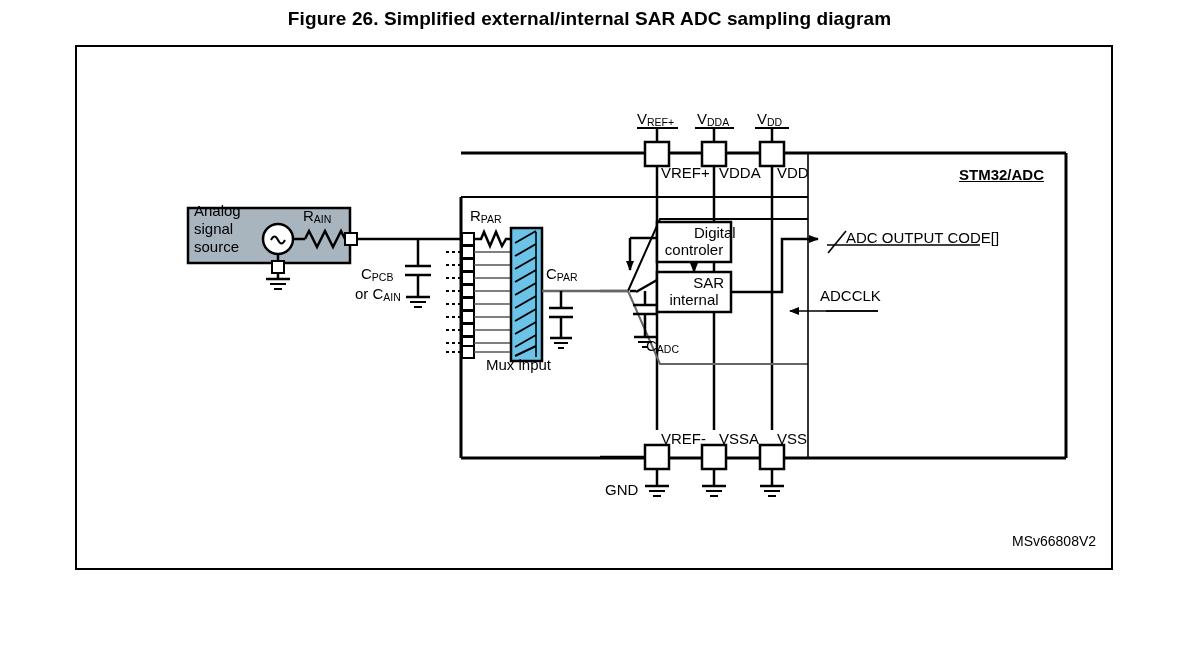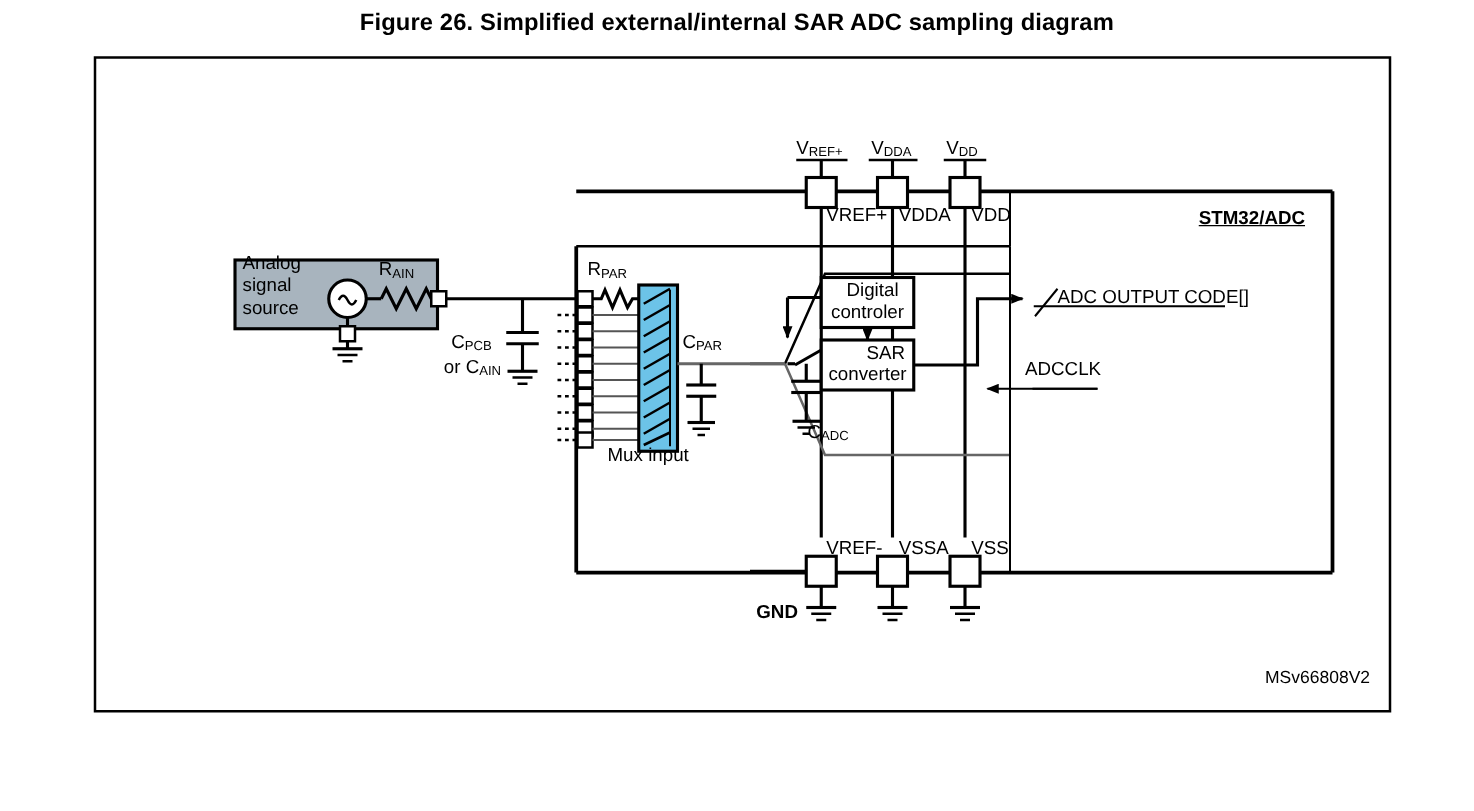--- a/index.html
+++ b/index.html
@@ -250,45 +250,45 @@
   <div class="lbl" style="left:486px;top:357px;">Mux input</div>
 
   <div class="lbl" style="left:546px;top:266px;">
     <span>C</span><span class="sub">PAR</span>
   </div>
 
   <div class="lbl" style="left:646px;top:313px;margin-top:25px;">
     <span>C</span><span class="sub">ADC</span>
   </div>
 
-  <div class="lbl" style="left:668px;top:225px;width:60px;text-align:center;">Digital</div>
+  <div class="lbl" style="left:694px;top:225px;width:60px;">Digital</div>
   <div class="lbl" style="left:659px;top:242px;width:70px;text-align:center;">controler</div>
 
   <div class="lbl" style="left:664px;top:275px;width:60px;text-align:right;">SAR</div>
-  <div class="lbl" style="left:659px;top:292px;width:70px;text-align:center;">converter</div>
+  <div class="lbl" style="left:659px;top:292px;width:70px;text-align:center;">internal</div>
 
   <div class="lbl" style="left:637px;top:111px;">
     <span>V</span><span class="sub">REF+</span>
   </div>
   <div class="lbl" style="left:697px;top:111px;">
     <span>V</span><span class="sub">DDA</span>
   </div>
   <div class="lbl" style="left:757px;top:111px;">
     <span>V</span><span class="sub">DD</span>
   </div>
 
   <div class="lbl" style="left:661px;top:165px;">VREF+</div>
   <div class="lbl" style="left:719px;top:165px;">VDDA</div>
   <div class="lbl" style="left:777px;top:165px;">VDD</div>
 
   <div class="lbl" style="left:661px;top:431px;">VREF-</div>
   <div class="lbl" style="left:719px;top:431px;">VSSA</div>
   <div class="lbl" style="left:777px;top:431px;">VSS</div>
 
-  <div class="lbl" style="left:605px;top:482px;font-weight:bold;">GND</div>
+  <div class="lbl" style="left:605px;top:482px;">GND</div>
 
   <div class="lbl b" style="left:959px;top:167px;text-decoration:underline;">STM32/ADC</div>
 
   <div class="lbl" style="left:846px;top:230px;">ADC OUTPUT CODE[]</div>
   <div class="lbl" style="left:820px;top:288px;">ADCCLK</div>
 
   <div class="wm">MSv66808V2</div>
 
 
 </div>

